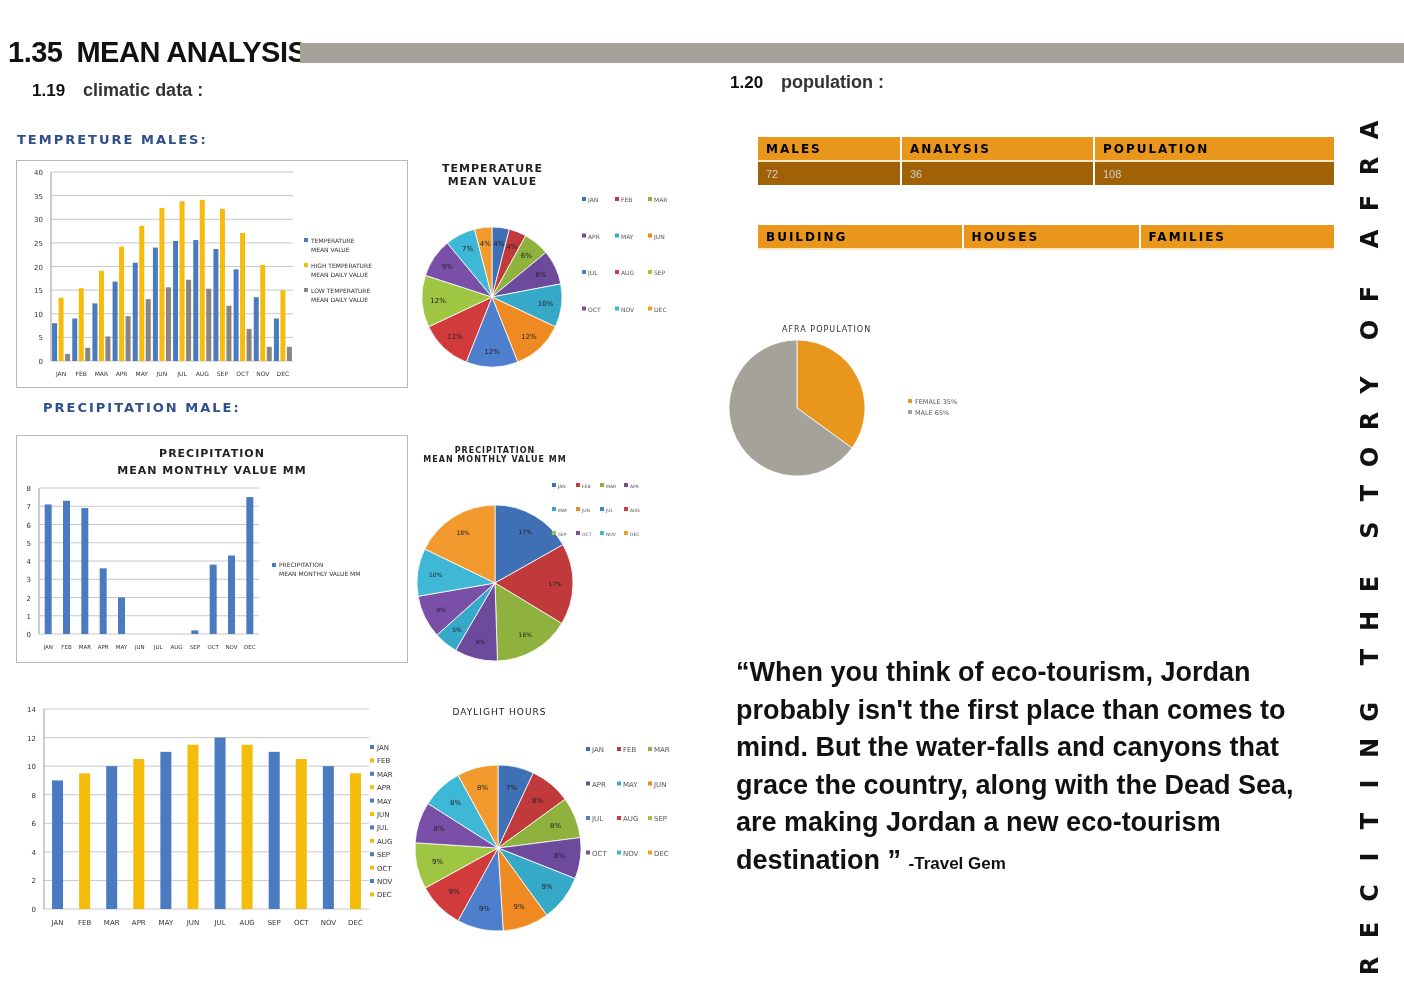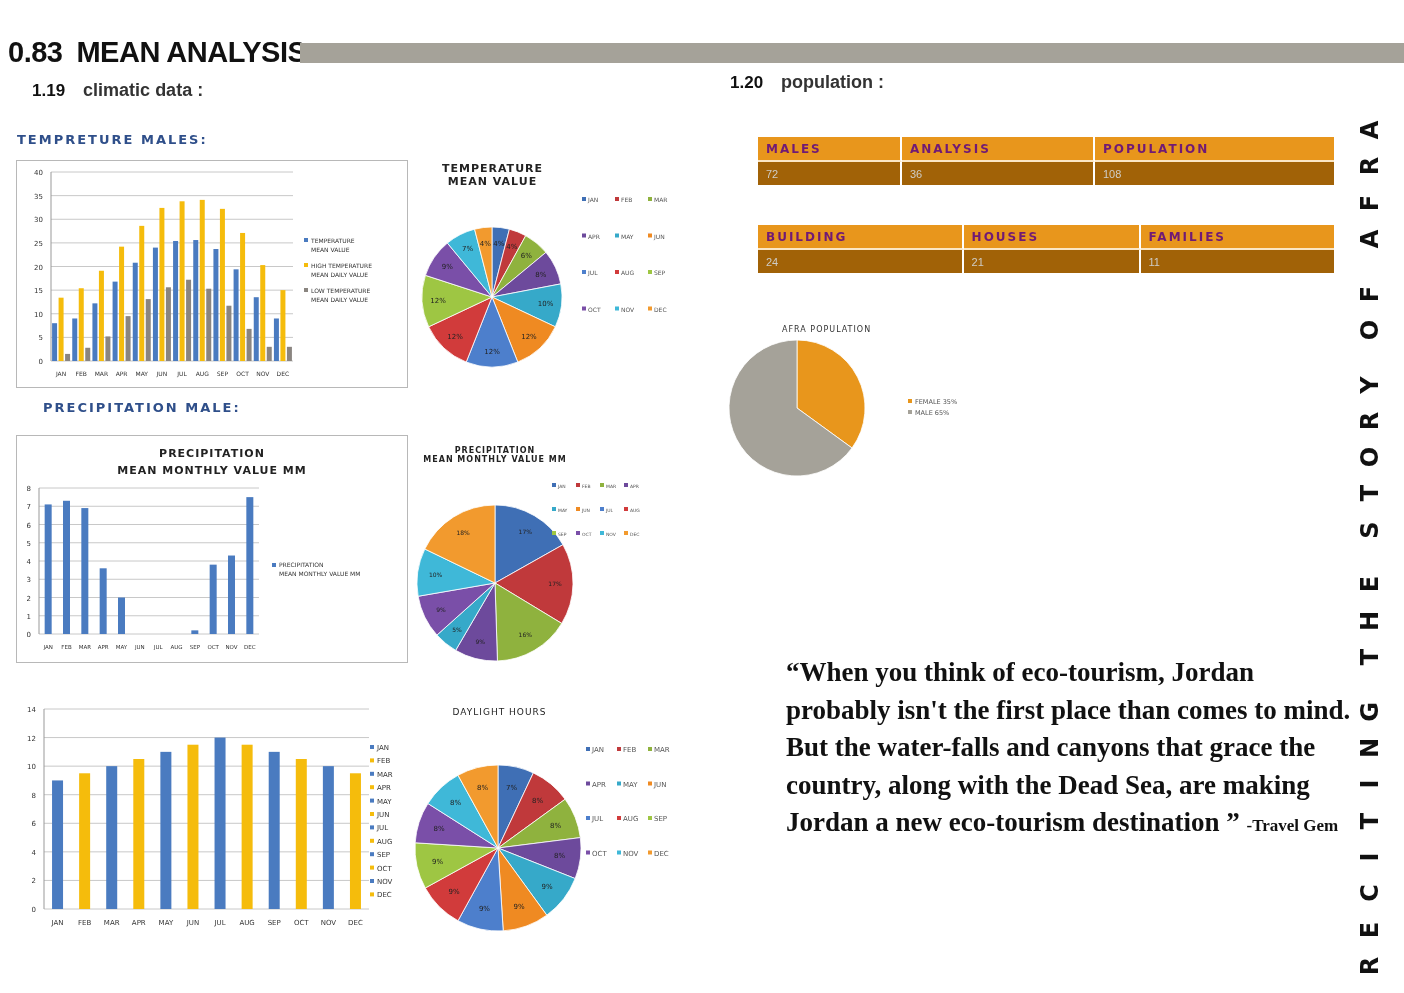--- a/index.html
+++ b/index.html
@@ -8,33 +8,33 @@
   .h1{left:8px;top:36px;font-size:29px;font-weight:bold;letter-spacing:-0.5px;}
   .h1 .num{margin-right:14px;}
   .titlebar{left:300px;top:43px;width:1104px;height:20px;background:#a5a299;}
   .h2{font-size:18px;font-weight:bold;color:#333;}
   .h2 .n{font-size:17px;color:#111;margin-right:18px;}
   .sec{font-family:"DejaVu Sans",sans-serif;font-weight:bold;font-size:13px;letter-spacing:2px;color:#2f4f8a;}
   .box{border:1px solid #b8b8b8;background:#fff;}
   svg text{font-family:"DejaVu Sans",sans-serif;}
   .ttl{font-family:"DejaVu Sans",sans-serif;font-size:11px;font-weight:bold;letter-spacing:1px;text-align:center;color:#222;}
   table.pop{border-collapse:separate;border-spacing:0;width:576px;}
-  table.pop th{background:#e8961c;color:#701a75;font-family:"DejaVu Sans",sans-serif;font-size:12px;letter-spacing:2px;text-align:left;padding:3px 8px;height:17px;border-right:2px solid #fff;border-bottom:2px solid #fbe6c4;font-weight:bold;}
+  table.pop th{background:#e8961c;color:#000000;font-family:"DejaVu Sans",sans-serif;font-size:12px;letter-spacing:2px;text-align:left;padding:3px 8px;height:17px;border-right:2px solid #fff;border-bottom:2px solid #fbe6c4;font-weight:bold;}
   table.pop td{background:#a16207;color:#cfcdc7;font-size:11px;padding:3px 8px;height:17px;border-right:2px solid #fff;}
   table.pop th:last-child, table.pop td:last-child{border-right:none;}
-  .quote{left:786px;top:654px;width:570px;font-size:27px;font-weight:bold;line-height:37.5px;color:#111;font-family:Liberation Serif, serif;}
+  .quote{left:736px;top:654px;width:570px;font-size:27px;font-weight:bold;line-height:37.5px;color:#111;font-family:Liberation Sans, sans-serif;}
   .quote .src{font-size:17px;}
   .vert{left:1350px;top:118px;width:40px;height:860px;display:flex;flex-direction:column;align-items:center;justify-content:space-between;}
   .vert span{display:block;transform:rotate(-90deg);font-family:"DejaVu Sans",sans-serif;font-weight:bold;font-size:24px;line-height:24px;color:#111;}
 </style>
 </head>
 <body>
 
 <div class="abs h1">
-  <span class="num">0.83</span><span>MEAN ANALYSIS</span>
+  <span class="num">1.35</span><span>MEAN ANALYSIS</span>
 </div>
 <div class="abs titlebar"></div>
 
 <div class="abs h2" style="left:32px;top:80px;">
   <span class="n">1.19</span><span>climatic data :</span>
 </div>
 <div class="abs h2" style="left:730px;top:72px;">
   <span class="n">1.20</span><span>population :</span>
 </div>
 
@@ -410,25 +410,20 @@
   </tr>
 </tbody>
   </table>
 <table class="pop abs" style="left:758px;top:225px;">
   <tbody>
       <tr>
     <th>BUILDING</th>
     <th>HOUSES</th>
     <th>FAMILIES</th>
   </tr>
-  <tr>
-    <td>24</td>
-    <td>21</td>
-    <td>11</td>
-  </tr>
 </tbody>
   </table>
 
 <div class="abs" style="left:782px;top:325px;font-family:'DejaVu Sans',sans-serif;font-size:8px;letter-spacing:1px;color:#333;">AFRA POPULATION</div>
 <svg id="afraPie" class="abs" style="left:728px;top:338px;" width="140" height="140">
     <path d="M69,70 L69,2 A68,68 0 0 1 124.01315561749642,109.96939715588817 Z" fill="#e8961c" stroke="#fff" stroke-width="0.8"></path>
     <path d="M69,70 L124.01315561749642,109.96939715588817 A68,68 0 1 1 68.99999999999999,2 Z" fill="#a5a299" stroke="#fff" stroke-width="0.8"></path>
   </svg>
 <svg id="afraLegend" class="abs" style="left:906px;top:396px;" width="90" height="26">
     <rect x="2" y="3" width="4" height="4" fill="#e8961c"></rect>

